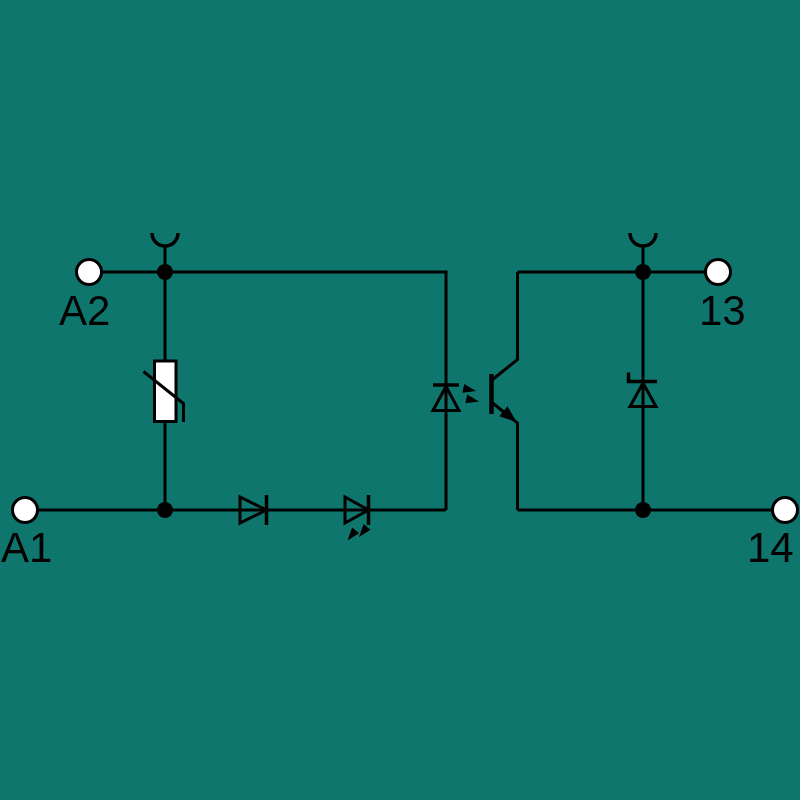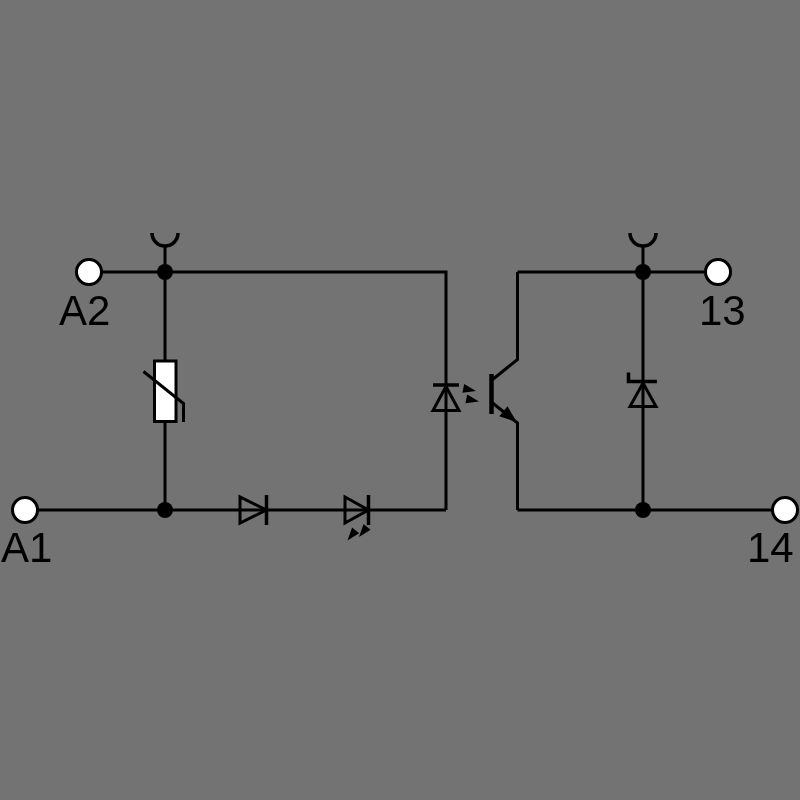--- a/index.html
+++ b/index.html
@@ -5,21 +5,21 @@
   html, body {
     margin: 0;
     padding: 0;
     background: #ffffff;
     font-family: "Liberation Sans", sans-serif;
   }
   .canvas {
     position: relative;
     width: 800px;
     height: 800px;
-    background: #737373;
+    background: #0f766e;
     overflow: hidden;
     text-decoration: underline;
   }
   svg { display: block; }
   .wire   { stroke: #000; stroke-width: 3;   fill: none; }
   .wire35 { stroke: #000; stroke-width: 3.5; fill: none; }
   .bar    { stroke: #000; stroke-width: 3.5; fill: none; }
   .tri    { stroke: #000; stroke-width: 3;   fill: none; stroke-linejoin: miter; }
   .solid  { fill: #000; stroke: none; }
   .dot    { fill: #000; stroke: none; }

